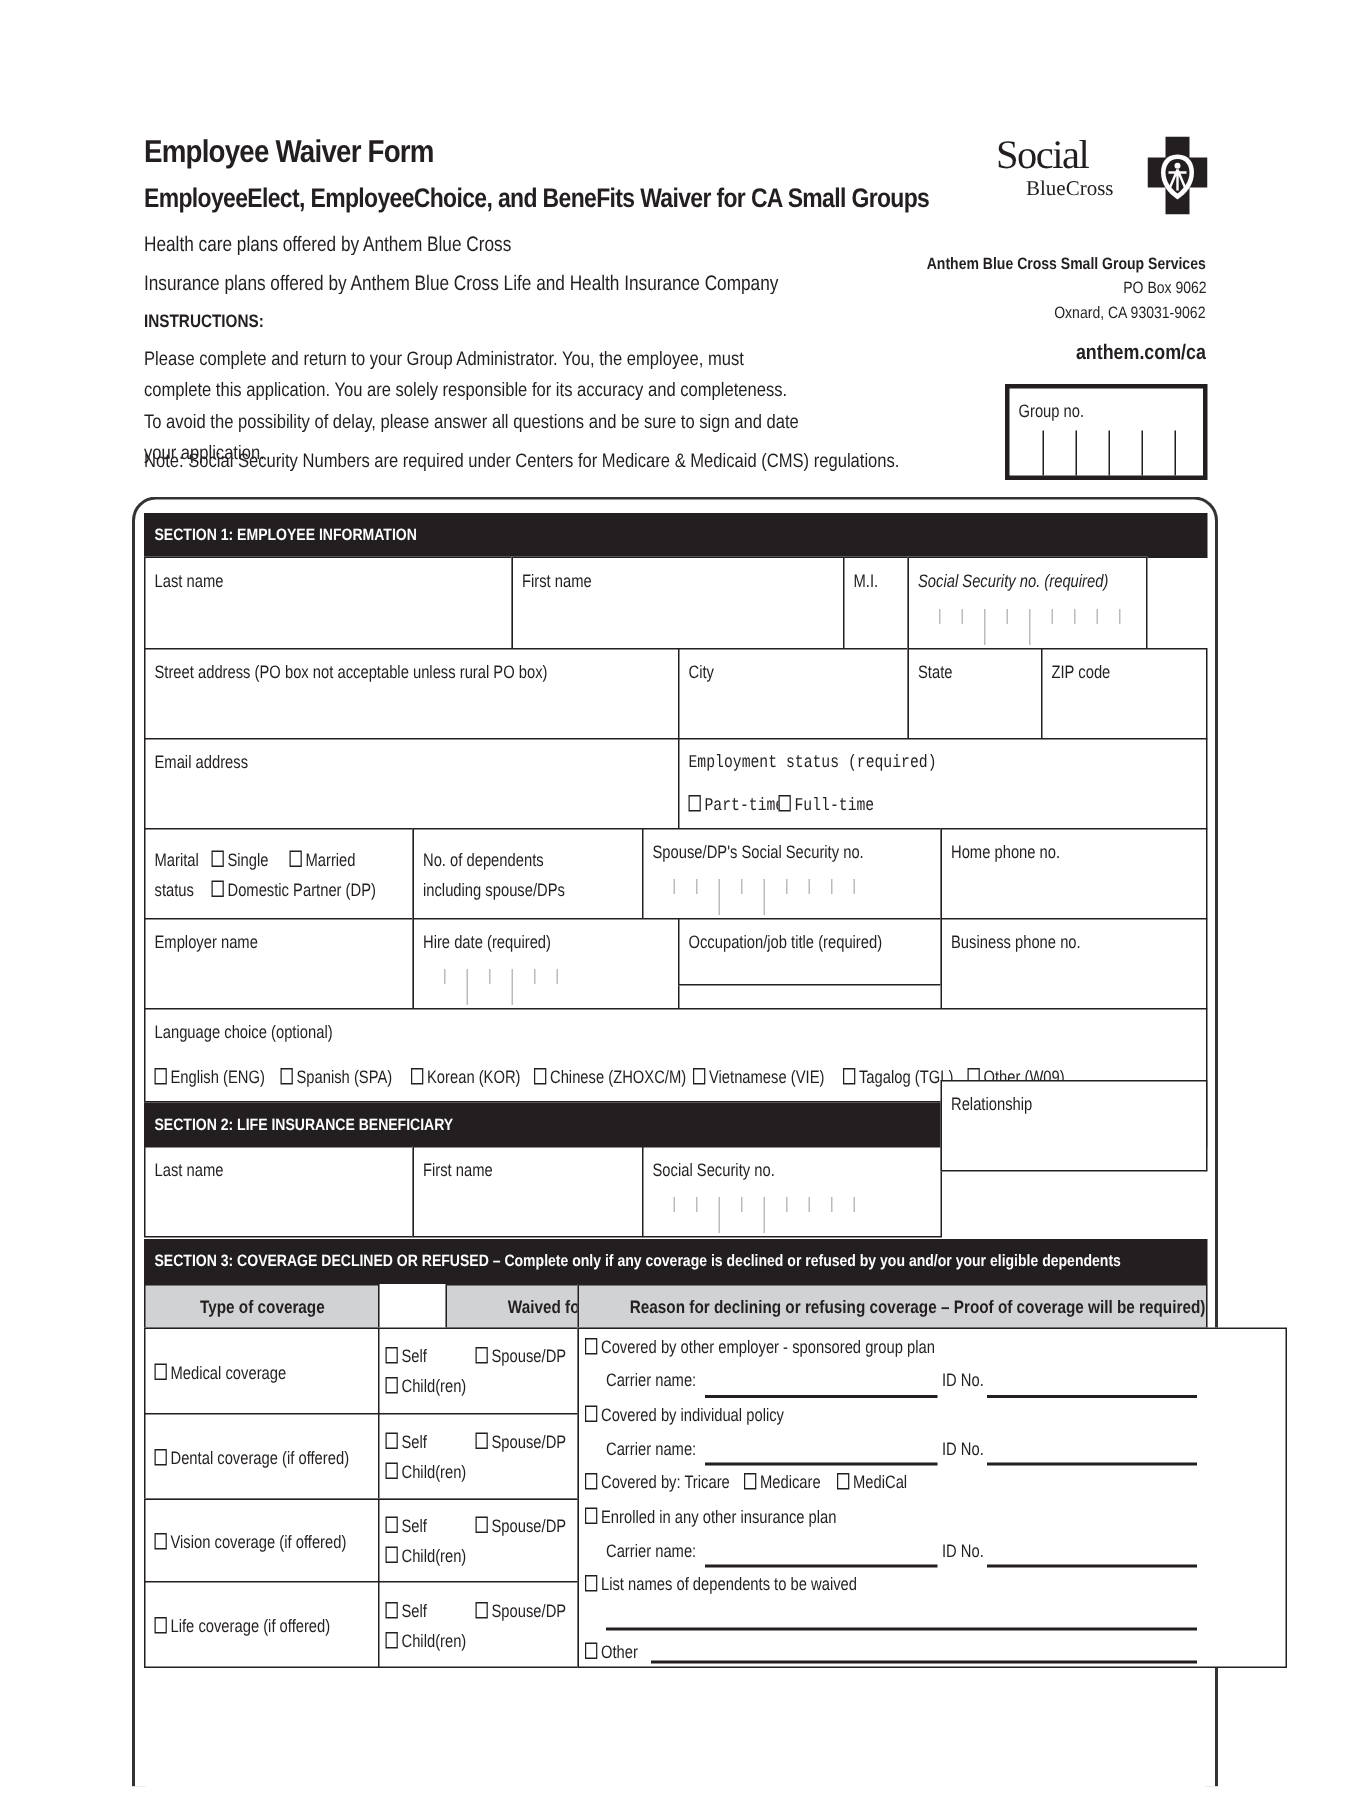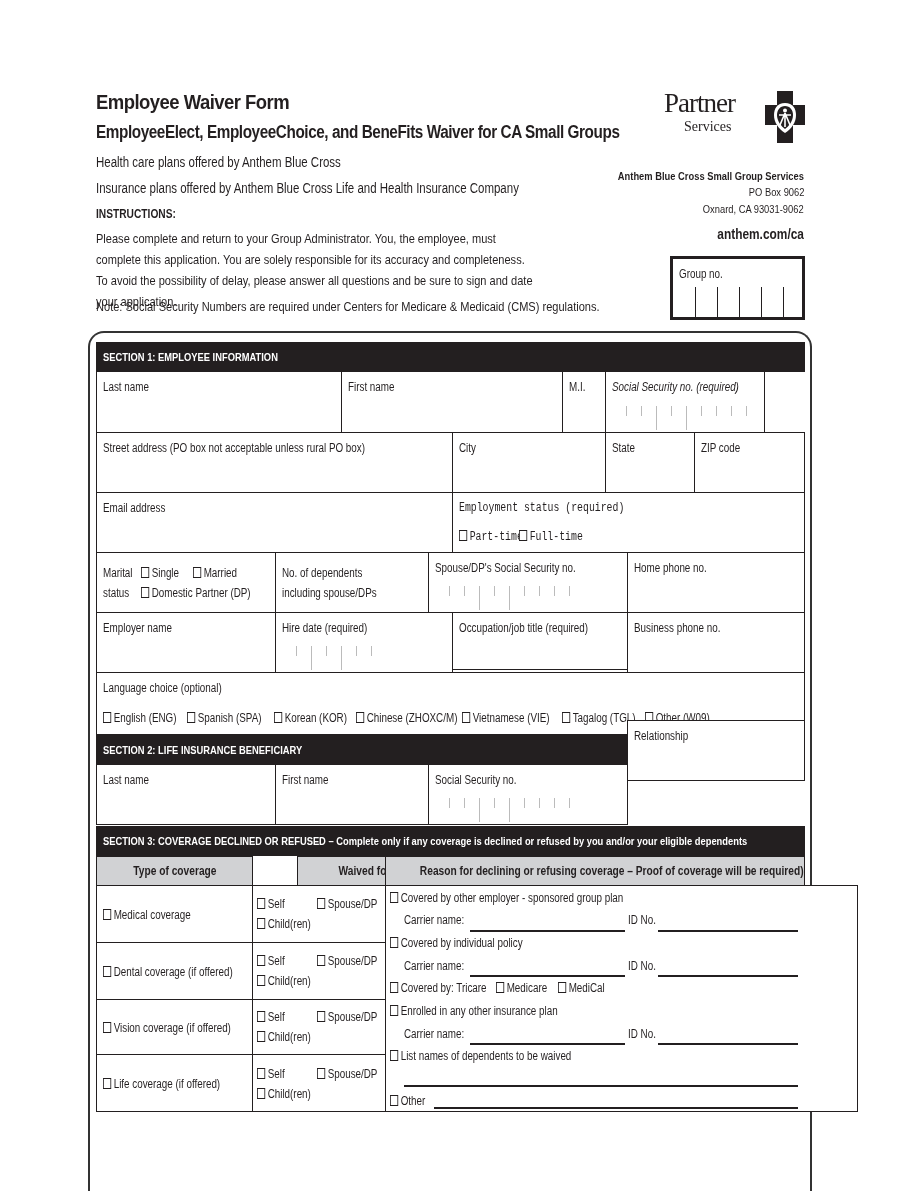--- a/index.html
+++ b/index.html
@@ -52,22 +52,22 @@
 
 <div class="title">Employee Waiver Form</div>
 <div class="subtitle">EmployeeElect, EmployeeChoice, and BeneFits Waiver for CA Small Groups</div>
 <div class="offer1">Health care plans offered by Anthem Blue Cross</div>
 <div class="offer2">Insurance plans offered by Anthem Blue Cross Life and Health Insurance Company</div>
 <div class="instr-head">INSTRUCTIONS:</div>
 <div class="instr-body">Please complete and return to your Group Administrator. You, the employee, must complete this application. You are solely responsible for its accuracy and completeness. To avoid the possibility of delay, please answer all questions and be sure to sign and date your application.</div>
 <div class="note">Note: Social Security Numbers are required under Centers for Medicare &amp; Medicaid (CMS) regulations.</div>
 
 <div class="logo">
-  <div class="logo-anthem">Partner</div>
-  <div class="logo-bluecross">Services</div>
+  <div class="logo-anthem">Social</div>
+  <div class="logo-bluecross">BlueCross</div>
   <svg class="logo-cross" viewBox="0 0 40 52">
     <path d="M12 0 H28 V14 H40 V34 H28 V52 H12 V34 H0 V14 H12 Z" fill="#231f20"></path>
     <path d="M20 12 C12 12 9 18 9 24 C9 32 14 38 20 42 C26 38 31 32 31 24 C31 18 28 12 20 12 Z" fill="#fff"></path>
     <path d="M20 15 C15 15 12 19 12 24 C12 30 16 35 20 38 C24 35 28 30 28 24 C28 19 25 15 20 15 Z" fill="#231f20"></path>
     <path d="M14 24 H26 M20 22 L15 34 M20 22 L25 34 M20 22 V36" stroke="#fff" stroke-width="1.6"></path>
     <circle cx="20" cy="19.5" r="2" fill="#fff"></circle>
   </svg>
 </div>
 <div class="addr addr1">Anthem Blue Cross Small Group Services</div>
 <div class="addr addr2">PO Box 9062</div>
@@ -169,21 +169,21 @@
   <div class="lbl">Hire date (required)</div>
   <div class="ticks" style="left:20px;">
       <div class="tk" style="height:10px"></div>
       <div class="tk" style="height:24px"></div>
       <div class="tk" style="height:10px"></div>
       <div class="tk" style="height:24px"></div>
       <div class="tk" style="height:10px"></div>
       <div class="tk" style="height:10px"></div>
     </div>
 </div>
-<div class="cell" style="left:452px;top:612px;width:176px;height:58px;text-align:right;">
+<div class="cell" style="left:452px;top:612px;width:176px;height:45px;text-align:right;">
     <div class="lbl">Occupation/job title (required)</div>
   </div>
 <div class="cell" style="left:627px;top:612px;width:178px;height:61px;">
     <div class="lbl">Business phone no.</div>
   </div>
 
 <div class="cell" style="left:96px;top:672px;width:709px;height:63px;">
   <div class="lbl">Language choice (optional)</div>
   <div class="opt" style="left:6px;top:38px;"><span class="cb"></span><span>English (ENG)</span></div>
   <div class="opt" style="left:90px;top:38px;"><span class="cb"></span><span>Spanish (SPA)</span></div>

